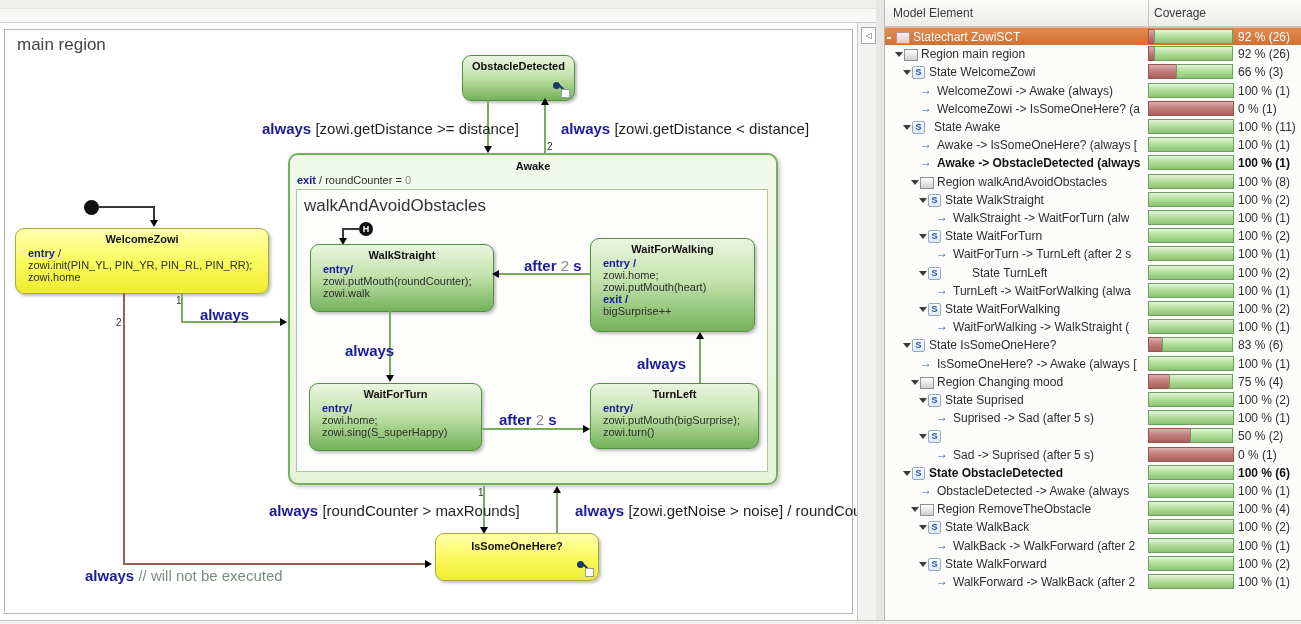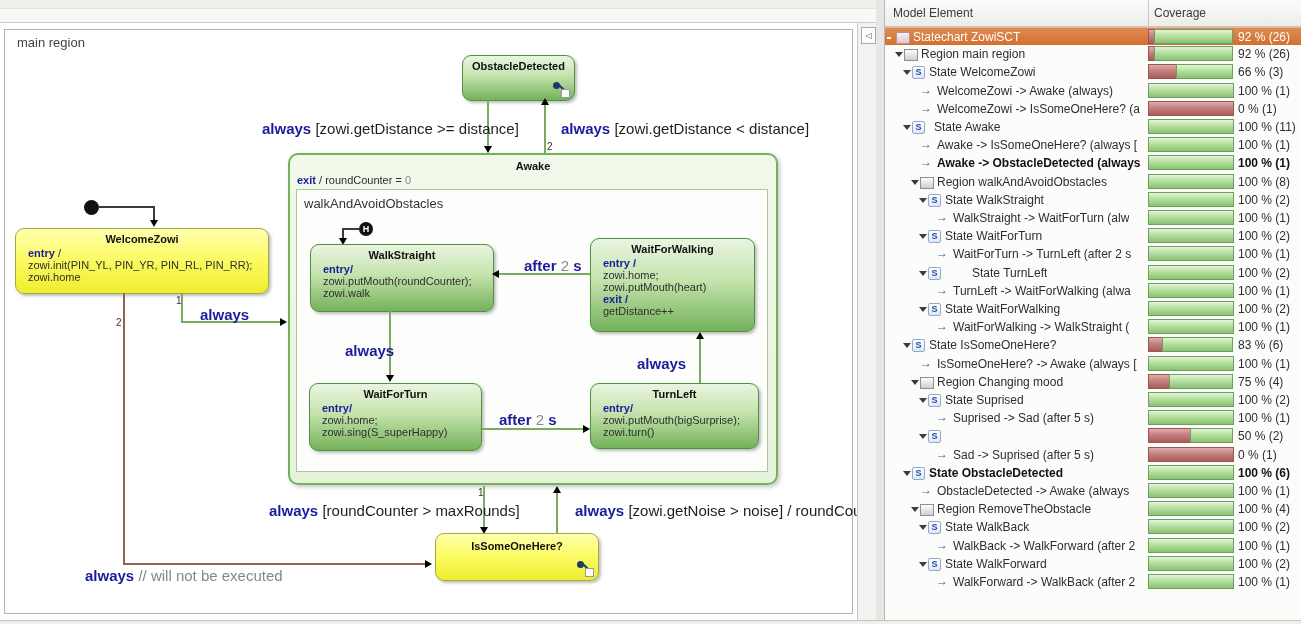--- a/index.html
+++ b/index.html
@@ -4,21 +4,21 @@
 <style>
   html,body{margin:0;padding:0;background:#ffffff;}
   #app{position:relative;width:1301px;height:624px;overflow:hidden;
        font-family:"Liberation Sans",sans-serif;background:#ffffff;}
 
   
   #diagram{position:absolute;left:0;top:0;width:876px;height:624px;background:#ffffff;}
   .top-strip{position:absolute;left:0;top:0;width:876px;height:8px;background:#efefec;border-bottom:1px solid #e2e2df;}
   .top-strip2{position:absolute;left:0;top:9px;width:876px;height:13px;background:#f8f8f6;border-bottom:1px solid #cccccc;}
   #main-region{position:absolute;left:4px;top:29px;width:847px;height:583px;border:1px solid #b4b4b2;background:#ffffff;}
-  .region-label{position:absolute;font-size:13px;color:#444;}
+  .region-label{position:absolute;font-size:17px;color:#444;}
   #palette{position:absolute;left:857px;top:23px;width:19px;height:598px;background:#f2f2f0;border-left:1px solid #c6c6c4;}
   .palette-btn{position:absolute;left:3px;top:4px;width:13px;height:15px;background:#fcfcfc;border:1px solid #a8a8a6;
                font-size:8px;color:#555;text-align:center;line-height:15px;}
   .palette-btn::before{content:"\25C1";}
   #sash{position:absolute;left:876px;top:0;width:8px;height:624px;background:#e6e6e4;border-right:1px solid #b8b8b6;}
 
   
   .hline,.vline{position:absolute;}
   .hline{height:2px;} .vline{width:2px;}
   .lg{background:#79ab61;} .lb{background:#96604f;} .ld{background:#3a3a3a;}
@@ -150,21 +150,21 @@
       </div>
     </div>
 
     <div class="state state-green" style="left:590px;top:238px;width:163px;height:92px">
       <div class="state-title">WaitForWalking</div>
       <div class="state-body">
         <span class="kw">entry /</span><br>
         <span>zowi.home;</span><br>
         <span>zowi.putMouth(heart)</span><br>
         <span class="kw">exit /</span><br>
-        <span>getDistance++</span>
+        <span>bigSurprise++</span>
       </div>
     </div>
 
     <div class="hline lg" style="left:498px;top:273px;width:92px"></div>
     <div class="arr left cg" style="left:492px;top:270px"></div>
     <div class="tlabel" style="left:524px;top:257px">
       <span class="kw">after</span><span class="numv"> 2 </span><span class="kw">s</span>
     </div>
 
     <div class="vline lg" style="left:389px;top:310px;height:66px"></div>

